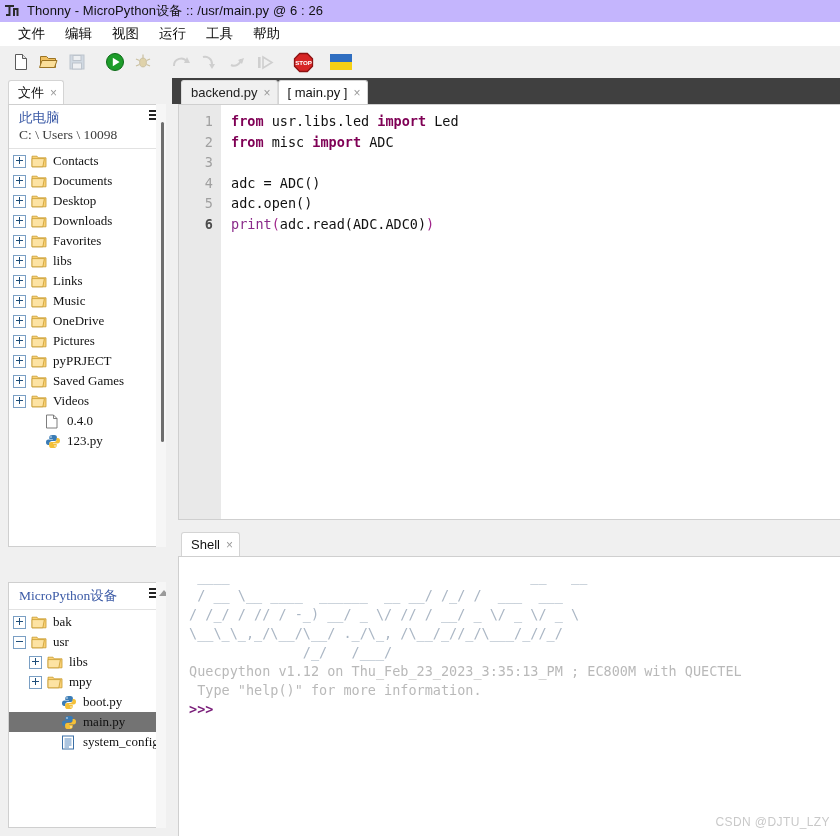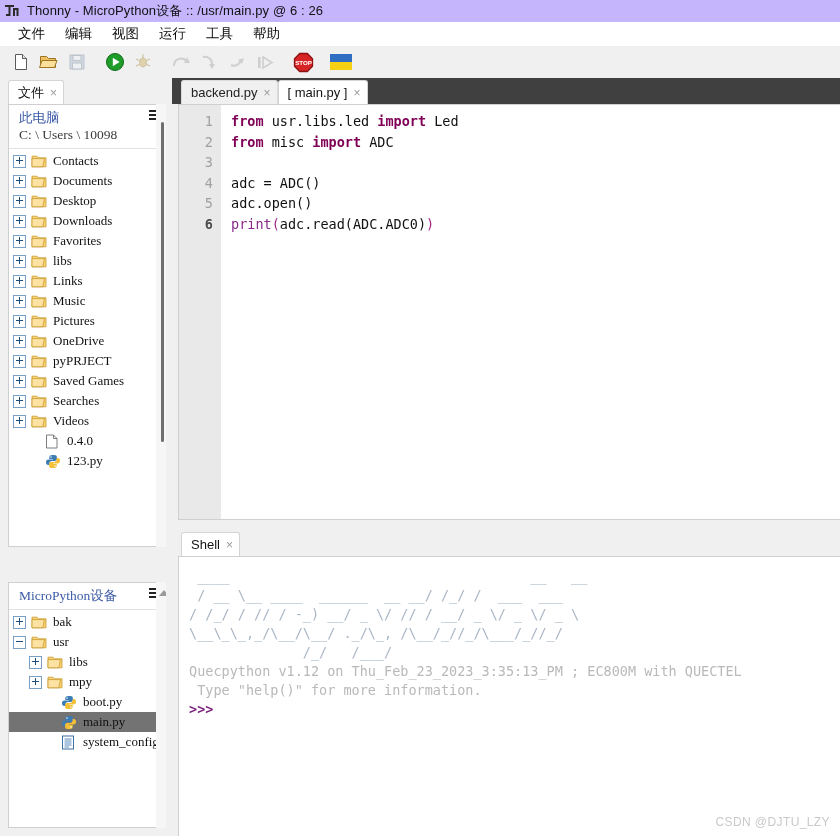--- a/index.html
+++ b/index.html
@@ -531,61 +531,51 @@
               <span class="tlabel">Music</span>
             </div>
             <div class="trow">
               <span class="expander plus"></span>
               <span class="ticon">
                 <svg width="16" height="14" viewBox="0 0 16 14">
                   <path d="M1 2.2h5l1.3 1.6H15v9H1z" fill="#fbd277" stroke="#c79a2e" stroke-width=".8"></path>
                   <path d="M1 4.6h12.4l-1.6 8.2H1z" fill="#fde3a3" stroke="#c79a2e" stroke-width=".8"></path>
                 </svg>
               </span>
+              <span class="tlabel">OneDrive</span>
+            </div>
+            <div class="trow">
+              <span class="expander plus"></span>
+              <span class="ticon">
+                <svg width="16" height="14" viewBox="0 0 16 14">
+                  <path d="M1 2.2h5l1.3 1.6H15v9H1z" fill="#fbd277" stroke="#c79a2e" stroke-width=".8"></path>
+                  <path d="M1 4.6h12.4l-1.6 8.2H1z" fill="#fde3a3" stroke="#c79a2e" stroke-width=".8"></path>
+                </svg>
+              </span>
               <span class="tlabel">Pictures</span>
             </div>
             <div class="trow">
               <span class="expander plus"></span>
               <span class="ticon">
                 <svg width="16" height="14" viewBox="0 0 16 14">
                   <path d="M1 2.2h5l1.3 1.6H15v9H1z" fill="#fbd277" stroke="#c79a2e" stroke-width=".8"></path>
                   <path d="M1 4.6h12.4l-1.6 8.2H1z" fill="#fde3a3" stroke="#c79a2e" stroke-width=".8"></path>
                 </svg>
               </span>
-              <span class="tlabel">OneDrive</span>
-            </div>
-            <div class="trow">
-              <span class="expander plus"></span>
-              <span class="ticon">
-                <svg width="16" height="14" viewBox="0 0 16 14">
-                  <path d="M1 2.2h5l1.3 1.6H15v9H1z" fill="#fbd277" stroke="#c79a2e" stroke-width=".8"></path>
-                  <path d="M1 4.6h12.4l-1.6 8.2H1z" fill="#fde3a3" stroke="#c79a2e" stroke-width=".8"></path>
-                </svg>
-              </span>
               <span class="tlabel">pyPRJECT</span>
             </div>
             <div class="trow">
               <span class="expander plus"></span>
               <span class="ticon">
                 <svg width="16" height="14" viewBox="0 0 16 14">
                   <path d="M1 2.2h5l1.3 1.6H15v9H1z" fill="#fbd277" stroke="#c79a2e" stroke-width=".8"></path>
                   <path d="M1 4.6h12.4l-1.6 8.2H1z" fill="#fde3a3" stroke="#c79a2e" stroke-width=".8"></path>
                 </svg>
               </span>
               <span class="tlabel">Saved Games</span>
-            </div>
-            <div class="trow">
-              <span class="expander plus"></span>
-              <span class="ticon">
-                <svg width="16" height="14" viewBox="0 0 16 14">
-                  <path d="M1 2.2h5l1.3 1.6H15v9H1z" fill="#fbd277" stroke="#c79a2e" stroke-width=".8"></path>
-                  <path d="M1 4.6h12.4l-1.6 8.2H1z" fill="#fde3a3" stroke="#c79a2e" stroke-width=".8"></path>
-                </svg>
-              </span>
-              <span class="tlabel">Searches</span>
             </div>
             <div class="trow">
               <span class="expander plus"></span>
               <span class="ticon">
                 <svg width="16" height="14" viewBox="0 0 16 14">
                   <path d="M1 2.2h5l1.3 1.6H15v9H1z" fill="#fbd277" stroke="#c79a2e" stroke-width=".8"></path>
                   <path d="M1 4.6h12.4l-1.6 8.2H1z" fill="#fde3a3" stroke="#c79a2e" stroke-width=".8"></path>
                 </svg>
               </span>
               <span class="tlabel">Videos</span>

